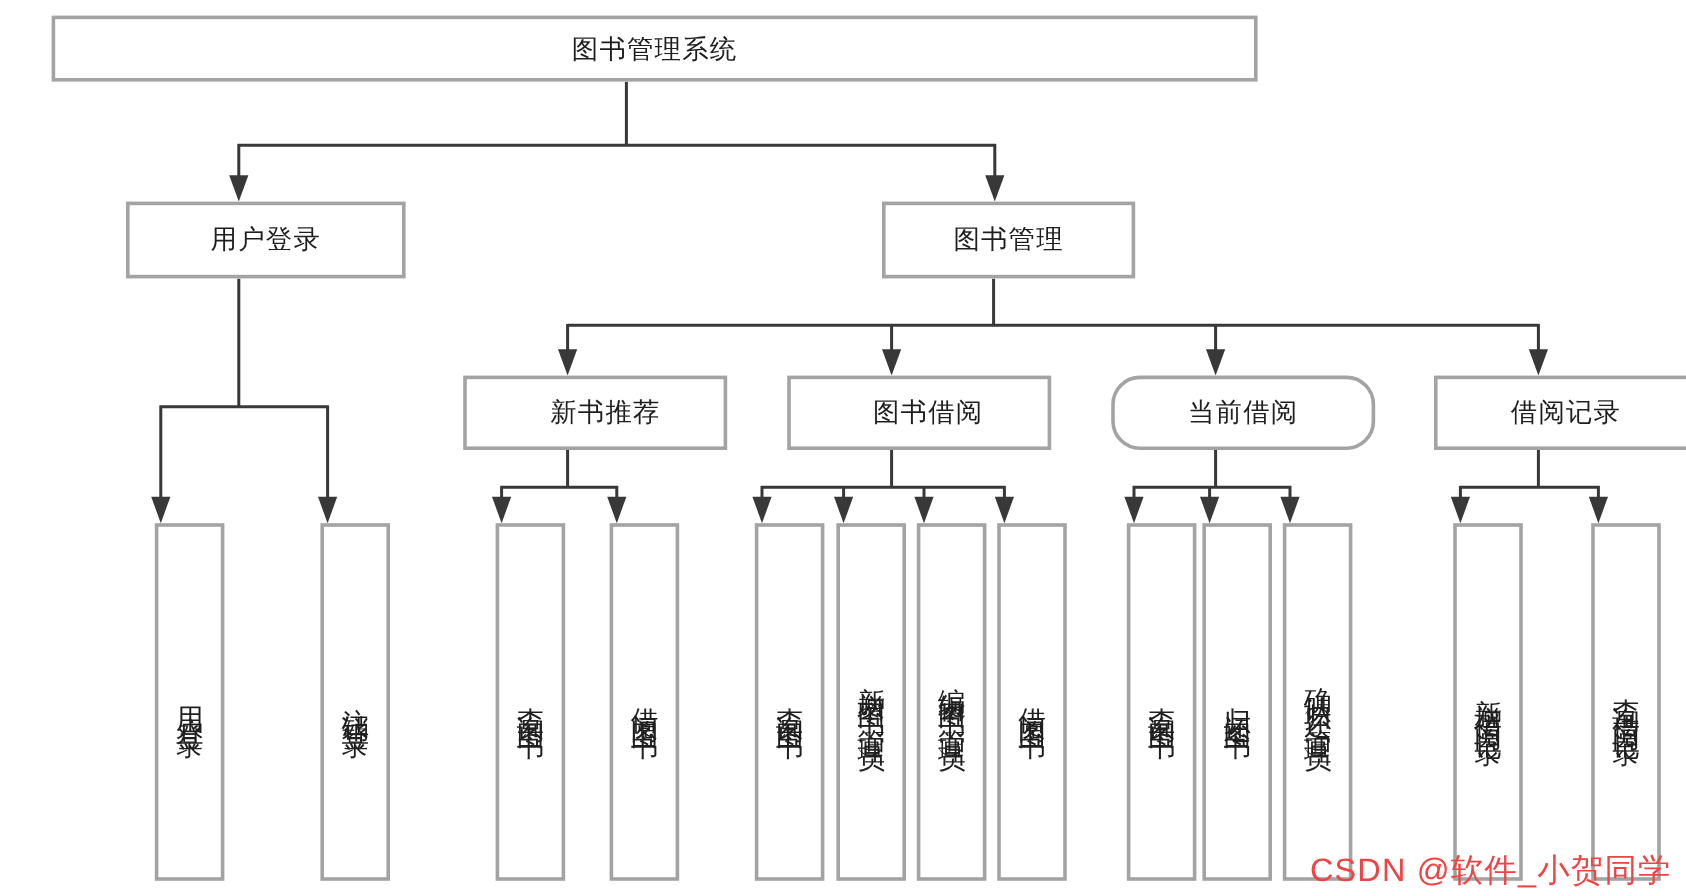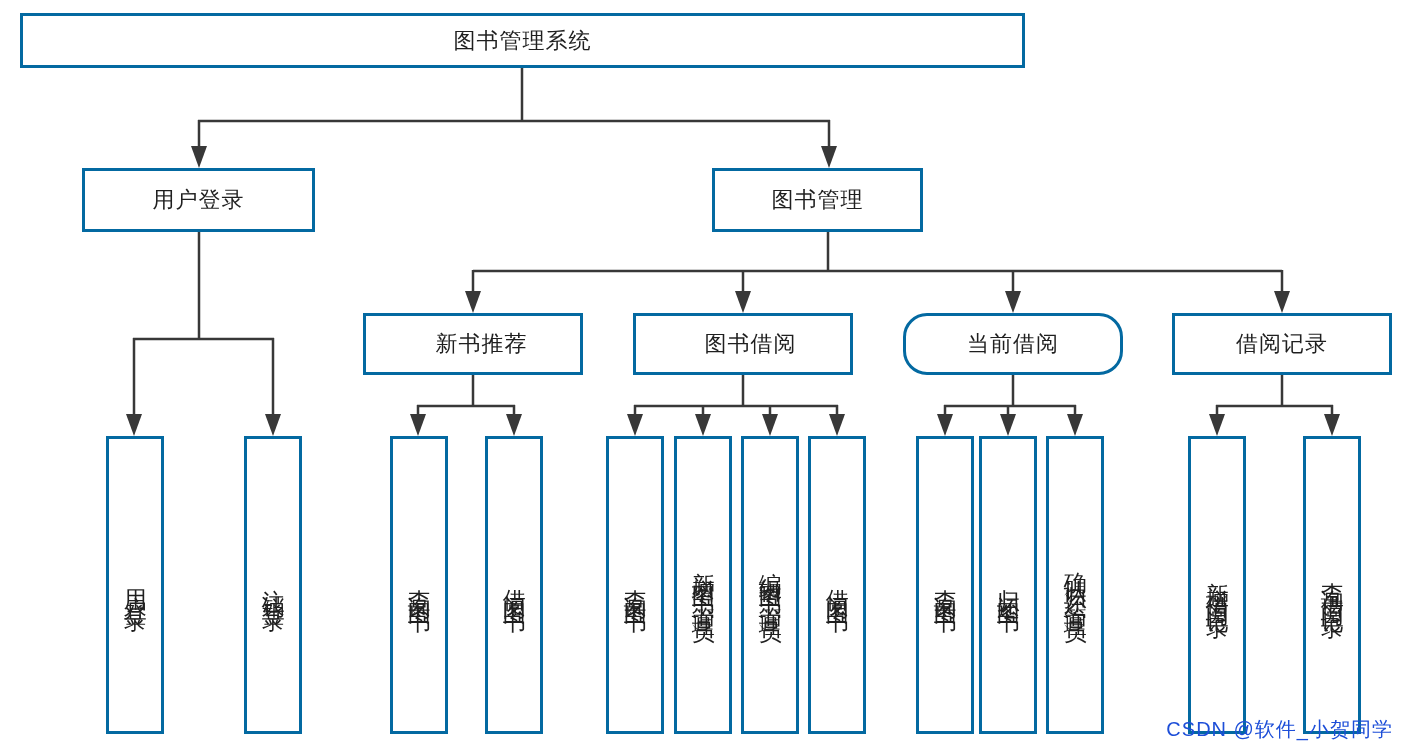--- a/index.html
+++ b/index.html
@@ -12,26 +12,27 @@
     overflow: hidden;
   }
   .connector-layer {
     position: absolute;
     left: 0; top: 0;
     width: 1405px; height: 747px;
   }
   .box {
     position: absolute;
     box-sizing: border-box;
-    border: 3px solid #0369a1;
+    border: 3px solid #a3a3a3;
     background: #ffffff;
     display: flex;
     align-items: center;
     justify-content: center;
     color: #1f1f1f;
+    margin-left: 23px;
   }
   .hlabel {
     font-size: 22px;
     letter-spacing: 1px;
     white-space: nowrap;
   }
   .root-node  { left: 20px;  top: 13px;  width: 1005px; height: 55px; }
   .l2-node    { top: 168px; height: 64px; }
   .l2-a { left: 82px;  width: 233px; }
   .l2-b { left: 712px; width: 211px; }
@@ -63,22 +64,22 @@
   .lf-8  { left: 808px; }
   .lf-9  { left: 916px; }
   .lf-10 { left: 979px; }
   .lf-11 { left: 1046px; }
   .lf-12 { left: 1188px; }
   .lf-13 { left: 1303px; }
   .watermark {
     position: absolute;
     right: 12px;
     bottom: 4px;
-    font-size: 20px;
-    color: #1d4ed8;
+    font-size: 27px;
+    color: #ef4444;
     letter-spacing: 1px;
     z-index: 10;
     white-space: nowrap;
   }
 </style>
 </head>
 <body>
 
 <div class="canvas">
 

